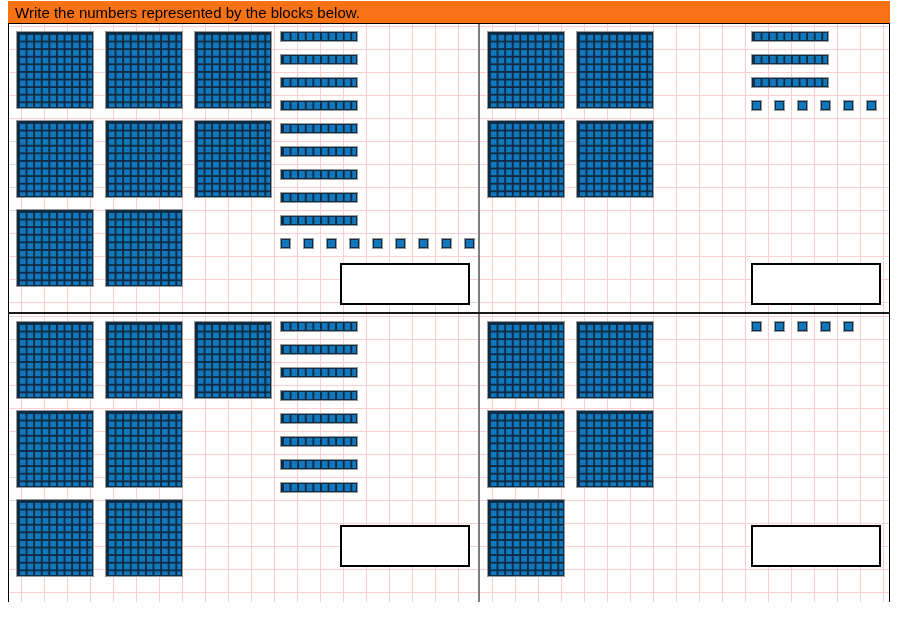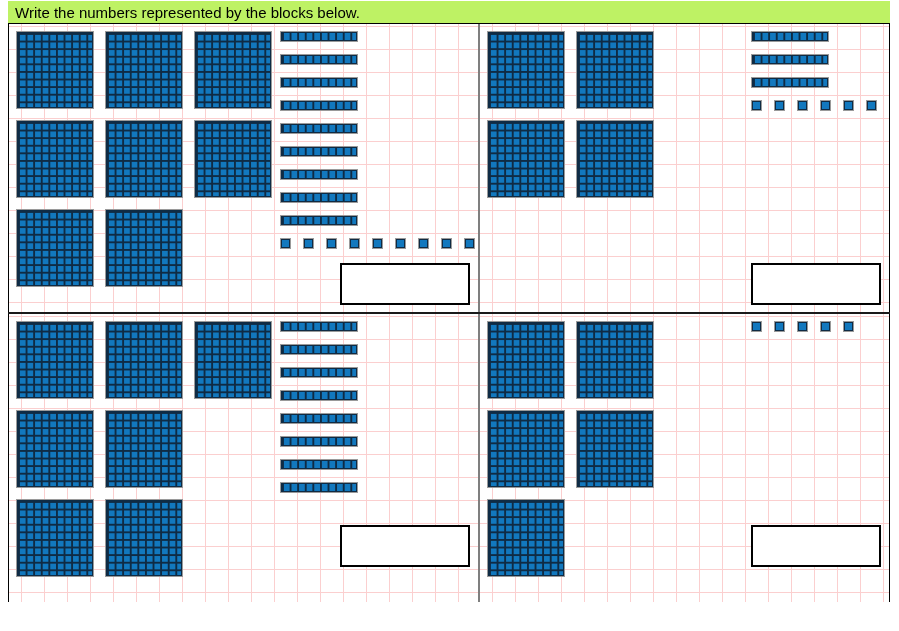--- a/index.html
+++ b/index.html
@@ -35,21 +35,21 @@
   .title-bar {
     position: absolute;
     left: 8px;
     top: 1px;
     width: 882px;
     height: 23px;
     border-bottom: 1px solid #000000;
     box-sizing: border-box;
     display: flex;
     align-items: center;
-    background: #bef264;
+    background: #f97316;
     z-index: 6;
   }
   .title-text {
     padding-left: 7px;
     font-size: 15px;
     color: #000000;
     line-height: 1;
     white-space: nowrap;
   }
 

